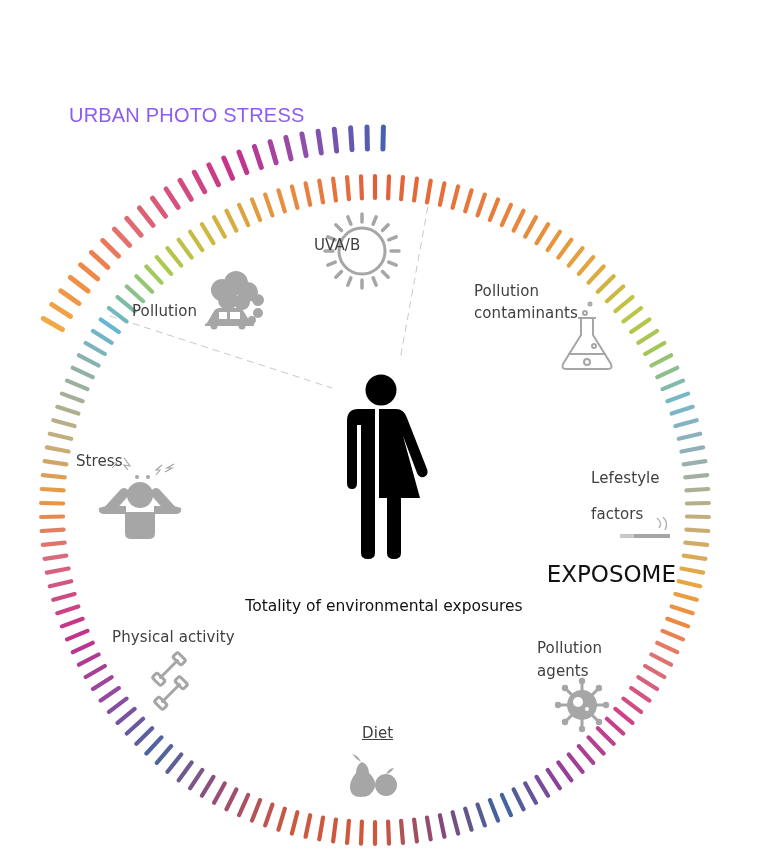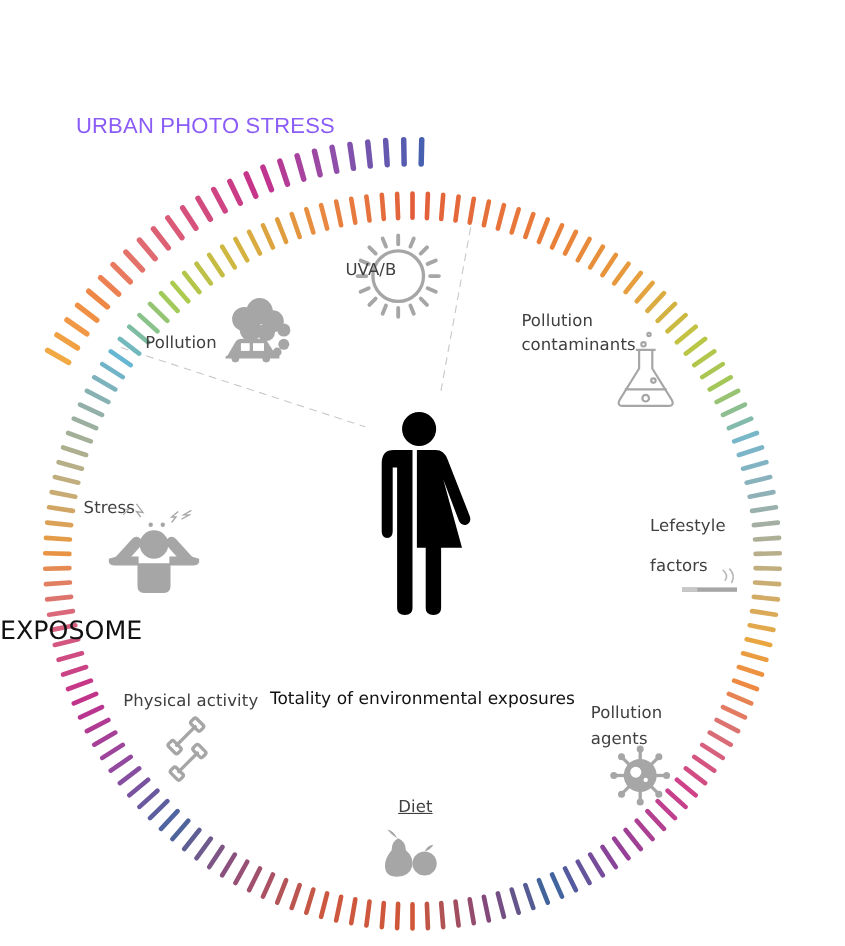--- a/index.html
+++ b/index.html
@@ -1,21 +1,21 @@
 <!DOCTYPE html>
 <html><head>
 <meta charset="utf-8">
 <style>
   html, body { margin: 0; padding: 0; background: #ffffff; }
   body { width: 768px; height: 860px; position: relative; overflow: hidden; font-family: "DejaVu Sans", sans-serif; }
   #ring-svg { position: absolute; left: 0; top: 0; width: 768px; height: 860px; }
   .lbl { position: absolute; color: #404040; font-size: 15px; line-height: 22px; font-family: "DejaVu Sans", sans-serif; white-space: nowrap; letter-spacing: 0.1px; }
   .title { position: absolute; left: 69px; top: 104px; font-size: 20px; color: #8b5cf6; font-family: "Liberation Sans", sans-serif; letter-spacing: 0.2px; }
-  .center-title { position: absolute; left: 0; width: 676px; top: 561px; text-align: left; font-size: 23px; color: #111; font-family: "DejaVu Sans", sans-serif; }
-  .center-sub { position: absolute; left: 0; width: 768px; top: 595px; text-align: center; font-size: 15.5px; line-height: 23px; color: #111; font-family: "DejaVu Sans", sans-serif; margin-top: 29px; }
+  .center-title { position: absolute; left: 0; width: 676px; top: 561px; text-align: right; font-size: 23px; color: #111; font-family: "DejaVu Sans", sans-serif; }
+  .center-sub { position: absolute; left: 0; width: 768px; top: 595px; text-align: center; font-size: 15.5px; line-height: 23px; color: #111; font-family: "DejaVu Sans", sans-serif; }
 </style>
 </head>
 <body>
 
 <svg id="ring-svg" viewBox="0 0 768 860" xmlns="http://www.w3.org/2000/svg">
   <g id="dashed-layer">
       <line x1="110" y1="316" x2="332" y2="388" stroke="#c8c8c8" stroke-width="1" stroke-dasharray="7 5"></line>
       <line x1="430" y1="195" x2="400" y2="360" stroke="#c8c8c8" stroke-width="1" stroke-dasharray="7 5"></line>
     </g>
   <g id="ring-layer">

